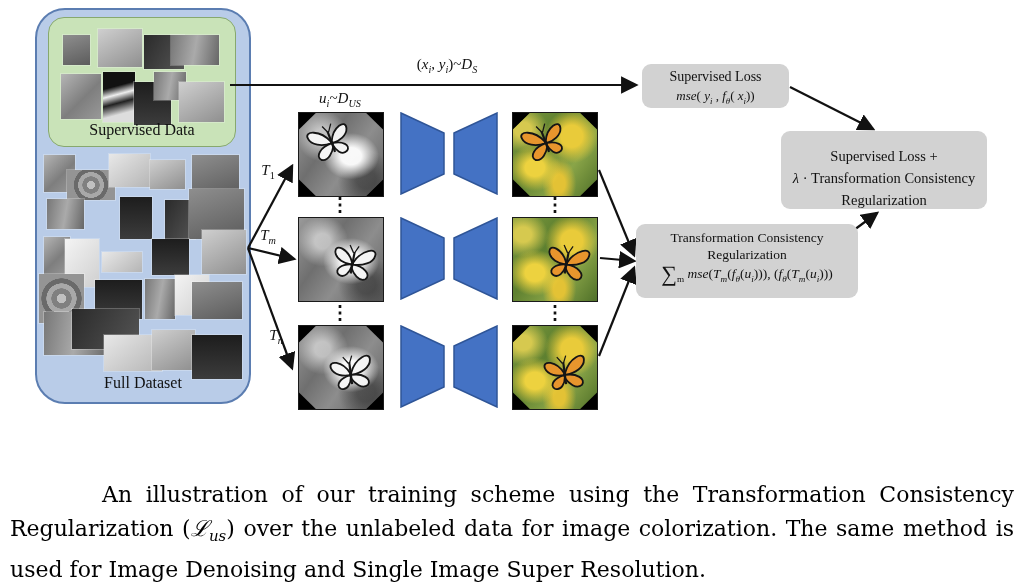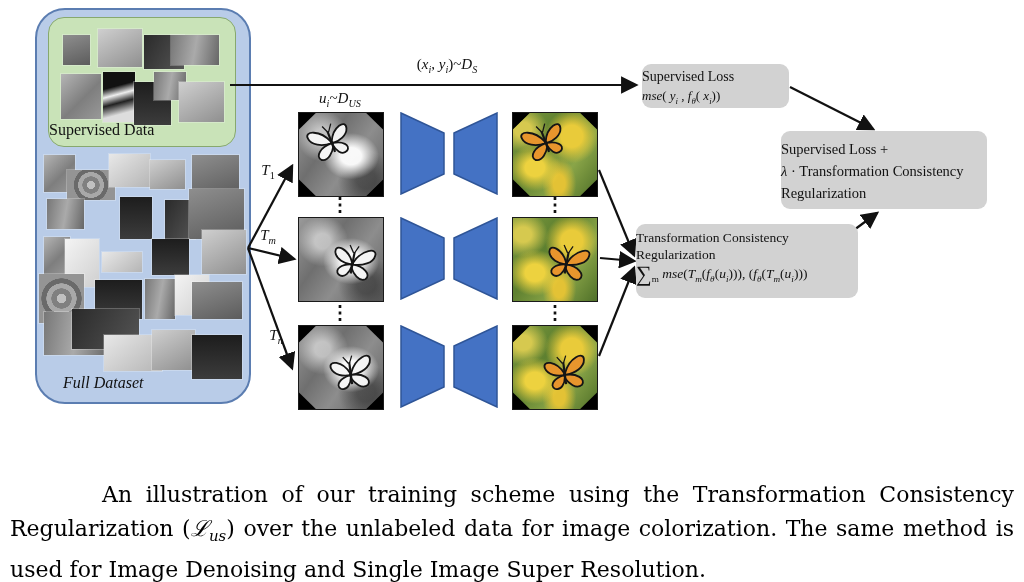--- a/index.html
+++ b/index.html
@@ -5,24 +5,24 @@
   html,body{margin:0;padding:0;background:#fff;}
   .canvas{position:relative;width:1024px;height:582px;background:#ffffff;
           font-family:"Liberation Serif",serif;overflow:hidden;color:#111;}
 
   
   .outer-box{position:absolute;left:35px;top:8px;width:212px;height:392px;
              background:#b9cce8;border:2.5px solid #5b7db1;border-radius:30px;z-index:1;}
   .green-box{position:absolute;left:11px;top:7px;width:186px;height:128px;
              background:#c9e3b8;border:1.5px solid #87a86e;border-radius:16px;overflow:hidden;}
   .tile{position:absolute;box-shadow:0 0 0 1px rgba(250,250,250,.25);}
-  .box-label{position:absolute;left:0;width:100%;font-size:16px;
+  .box-label{position:absolute;left:0;width:100%;text-align:center;font-size:16px;
              color:#111;z-index:5;}
   .green-box .box-label{top:103px;}
-  .outer-box > .box-label{top:364px;width:160px;left:26px;font-style:italic;}
+  .outer-box > .box-label{top:364px;width:160px;left:26px;}
 
   
   .arrows{position:absolute;left:0;top:0;z-index:2;pointer-events:none;}
 
   
   .photo{position:absolute;width:84px;height:83px;border:1px solid #1a1a1a;z-index:2;overflow:hidden;}
   .photo.framed{background:#000;}
   .fill{position:absolute;left:0;top:0;right:0;bottom:0;}
   .rot{clip-path:polygon(50% -30%,130% 50%,50% 130%,-30% 50%);}
   .gray-bg{background:
@@ -40,28 +40,28 @@
 
   
   .bowtie{position:absolute;width:98px;height:83px;z-index:2;}
 
   
   .mlabel{position:absolute;z-index:3;font-size:15px;text-align:center;line-height:17px;}
   .dots{position:absolute;z-index:2;font-size:19px;font-weight:bold;line-height:14px;text-align:center;}
 
   
   .gbox{position:absolute;background:#d2d2d2;border-radius:9px;z-index:2;
-        color:#111;}
+        text-align:center;color:#111;}
   .gb-title{font-size:14px;line-height:18px;padding-top:4px;}
   .gb-formula{font-size:13px;line-height:19px;}
   .sum{font-size:22px;font-style:normal;line-height:10px;vertical-align:-3px;}
   sub{font-size:68%;}
   .tcr-title{font-size:13.5px;line-height:17px;padding-top:5px;}
   .tcr-formula{font-size:13.5px;line-height:22px;}
-  .comb-text{font-size:14.5px;line-height:22px;padding-top:7px;}
+  .comb-text{font-size:14.5px;line-height:22px;padding-top:14px;}
 
   
   .caption{position:absolute;left:0;right:0;top:478px;padding:0 10px;
            font-family:"DejaVu Serif",serif;font-size:22px;line-height:34px;
            text-align:justify;text-indent:92px;color:#000;z-index:2;}
 </style>
 </head>
 <body>
 
 <div class="canvas">

